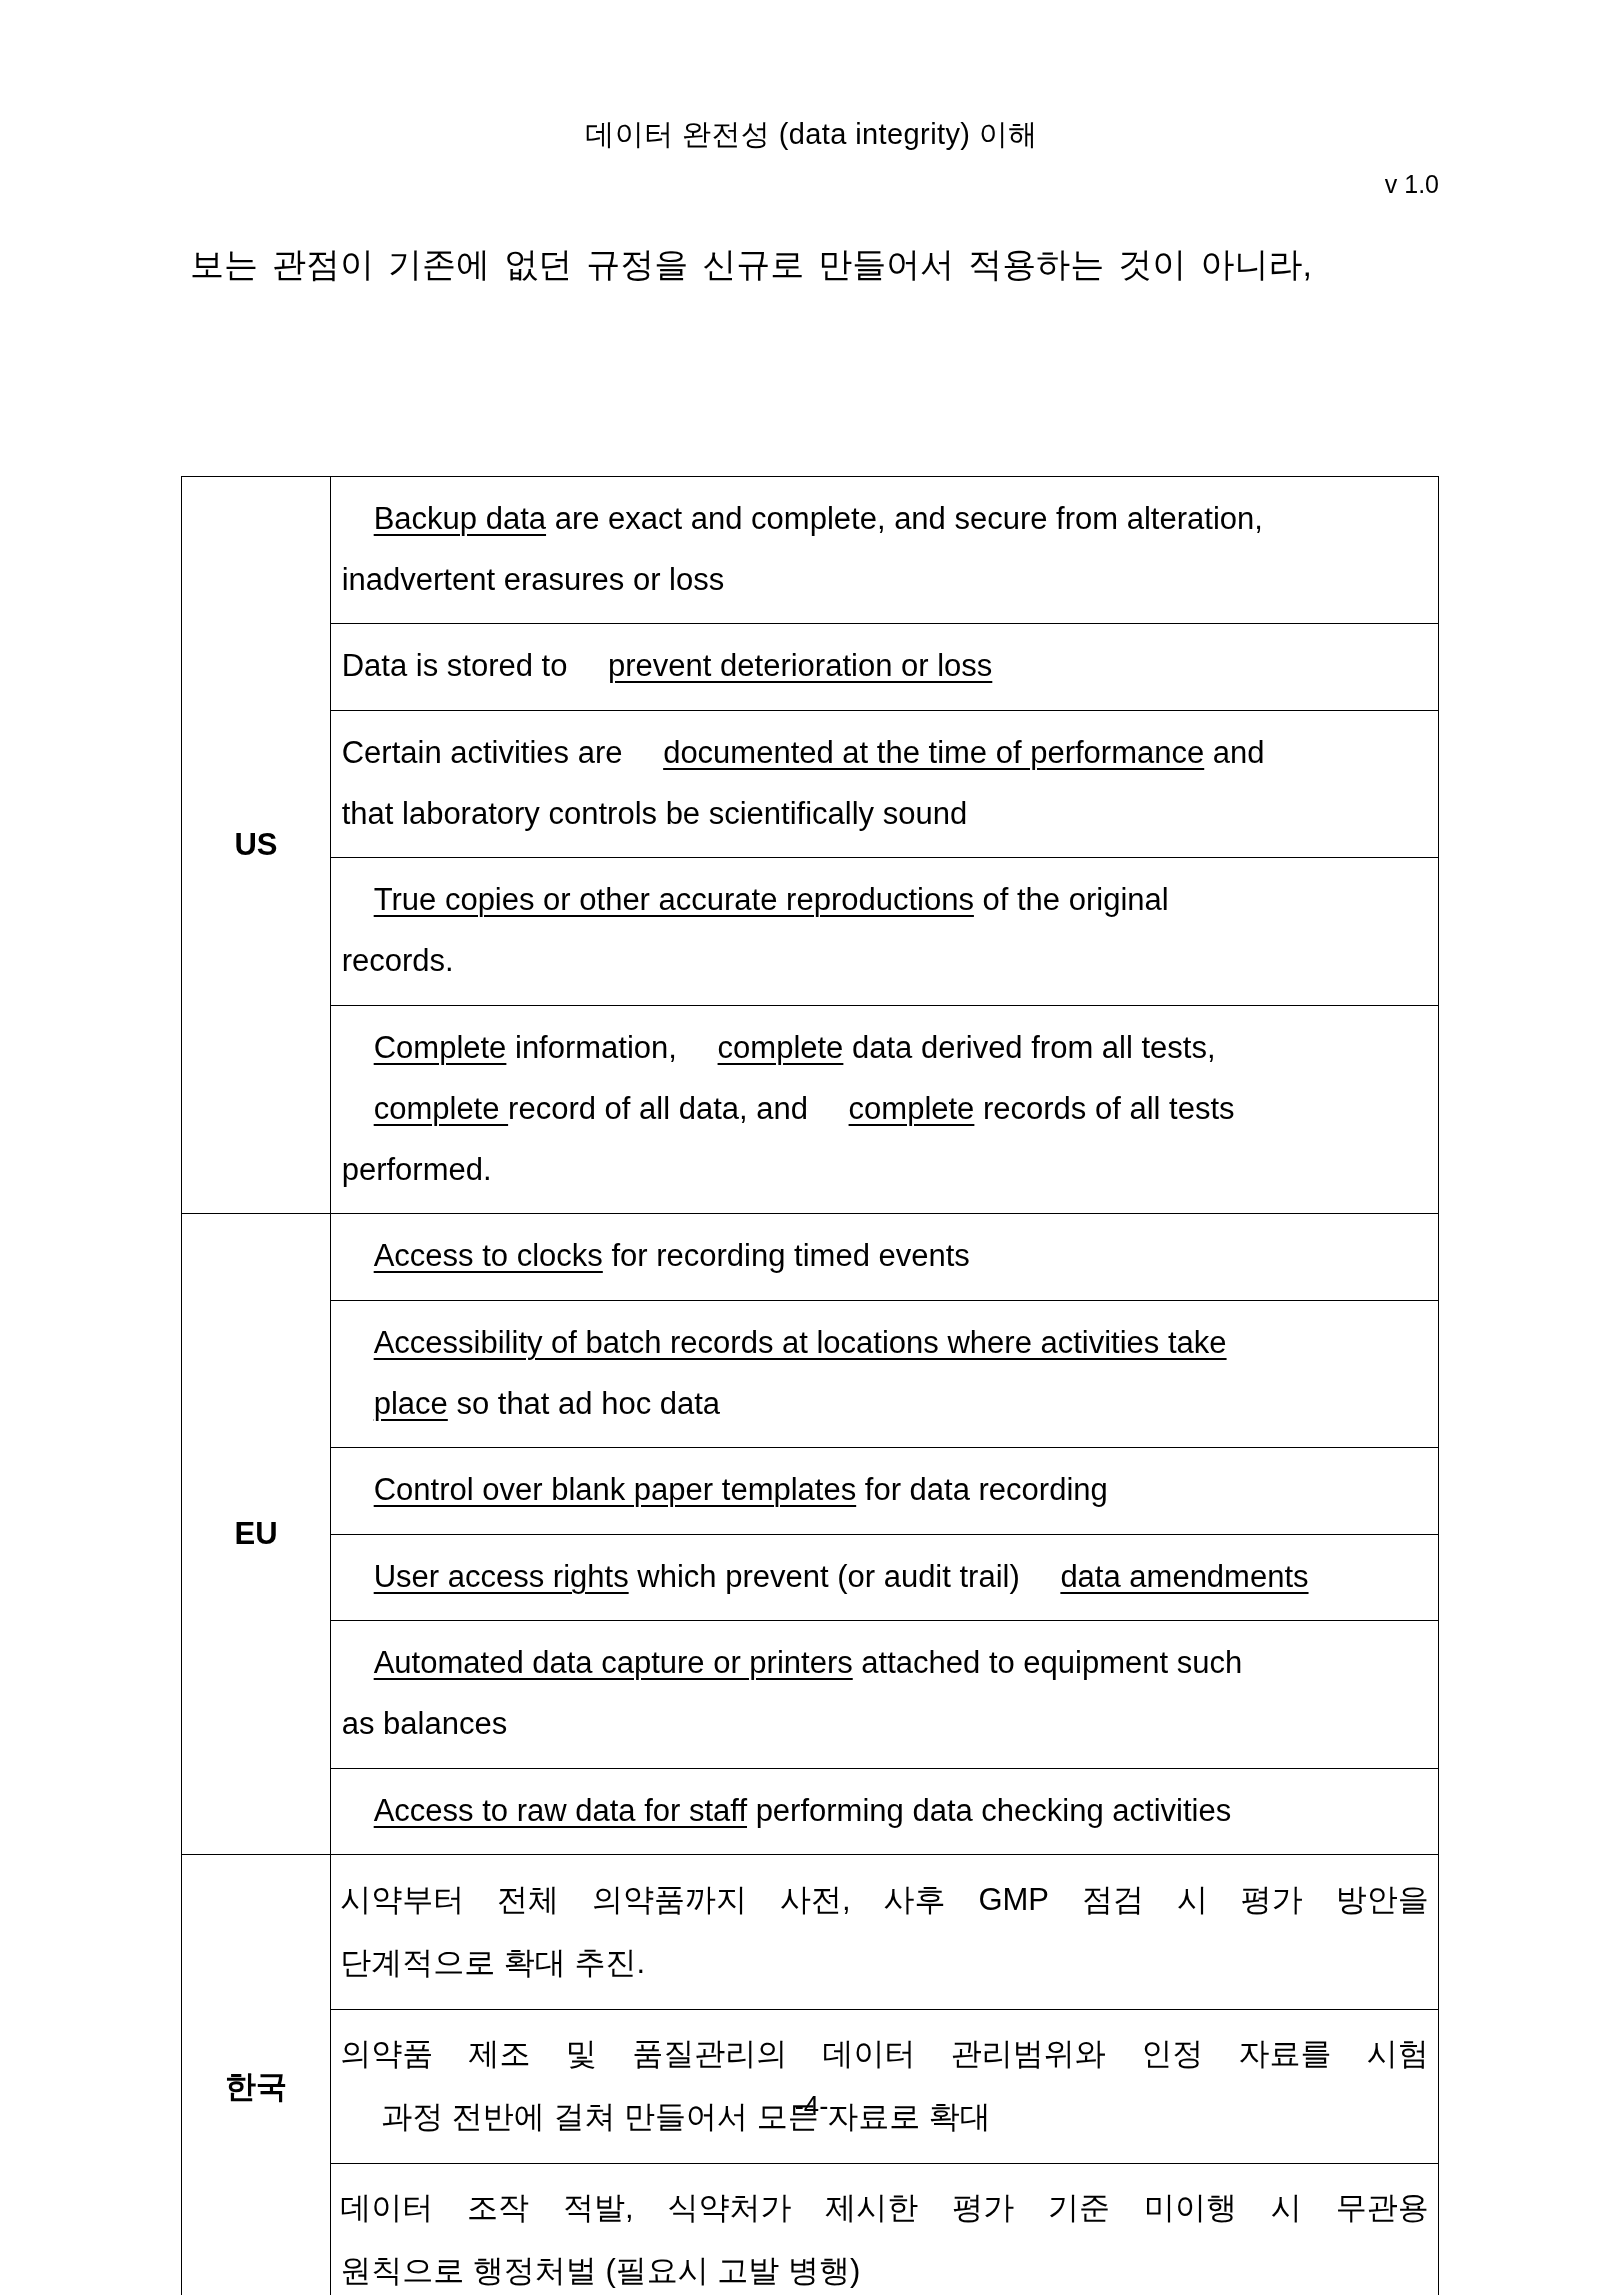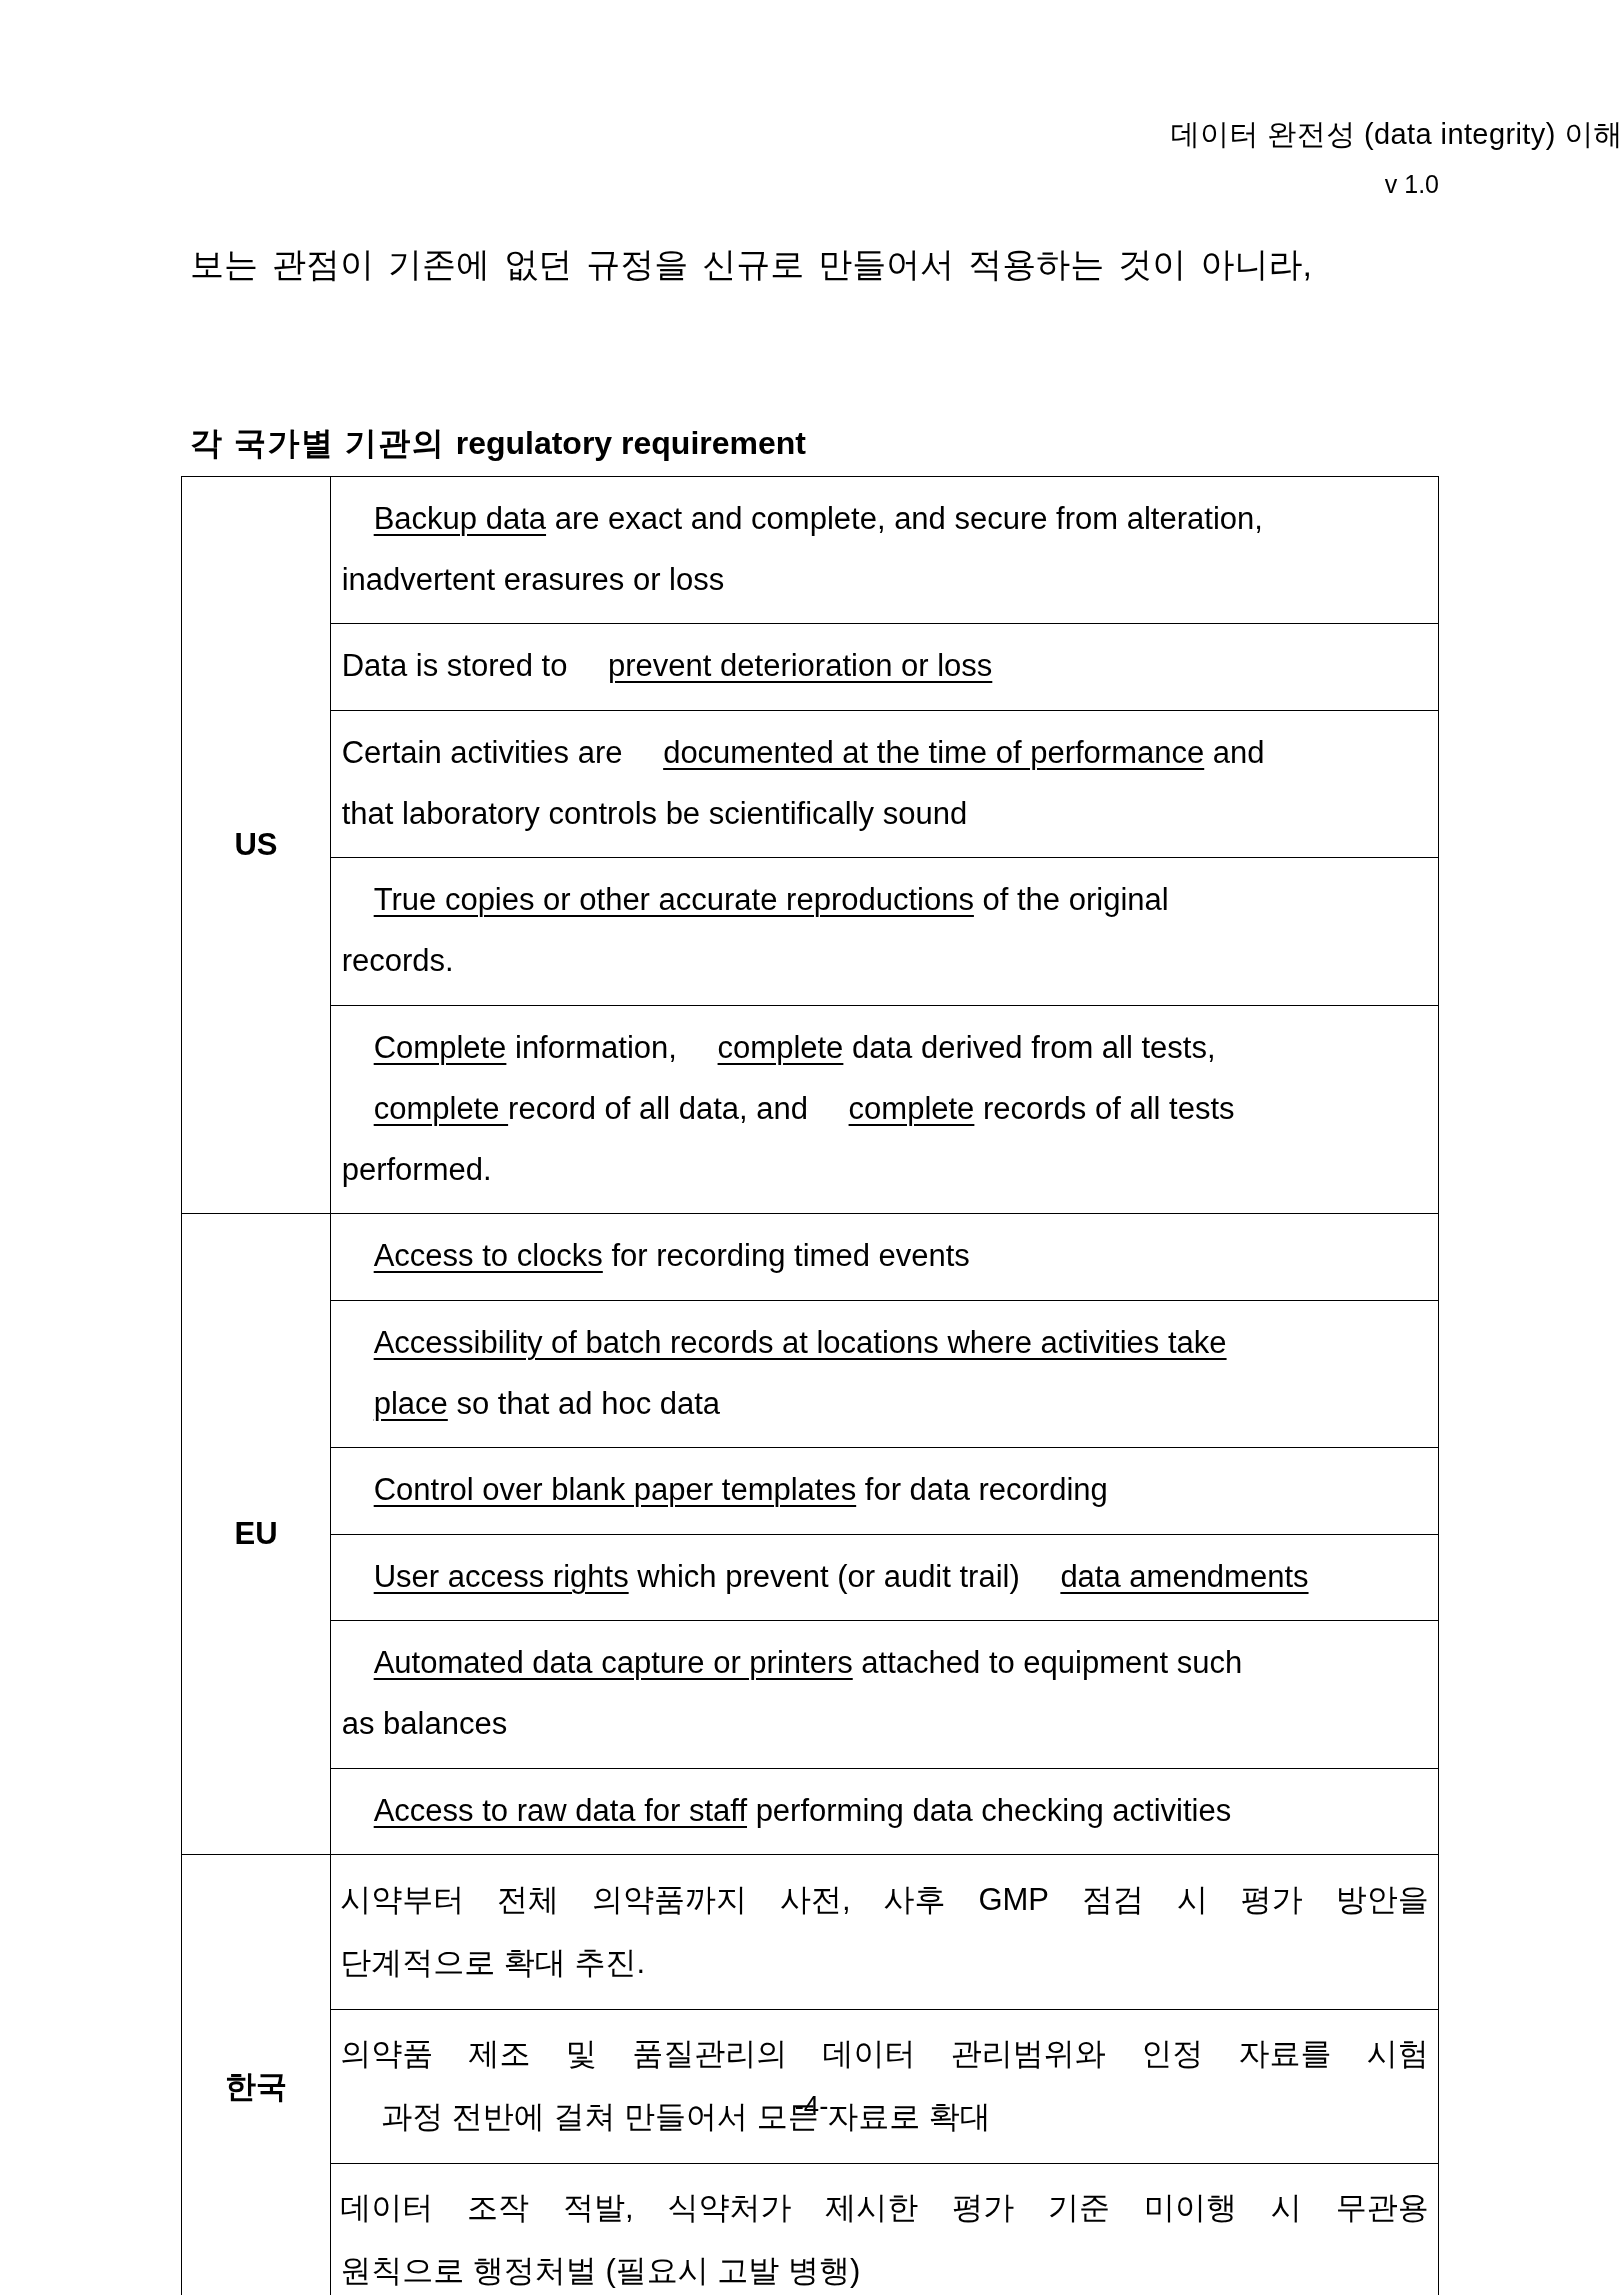--- a/index.html
+++ b/index.html
@@ -21,21 +21,21 @@
     height: 2295px;
     padding: 0;
   }
 
   
   .doc-header {
     position: absolute;
     left: 0;
     top: 115px;
     width: 1623px;
-    text-align: right;
+    text-align: center;
     font-size: 29px;
     letter-spacing: 0.4px;
   }
   .doc-version {
     position: absolute;
     right: 184px;
     top: 170px;
     font-size: 25px;
   }
 
@@ -127,23 +127,20 @@
 
 <div class="page">
 
   <div class="doc-header">데이터 완전성 (data integrity) 이해</div>
   <div class="doc-version">v 1.0</div>
 
   <div class="body-para">
     <span class="ln j">보는 관점이 기존에 없던 규정을 신규로 만들어서 적용하는 것이 아니라,</span>
   </div>
 
-  <div class="section-heading">
-    <span class="kr">각 국가별 기관의 </span><span class="en">regulatory requirement</span>
-  </div>
 
   <table class="reg-table">
     <tbody id="reg-table-body">
         <tr>
           <td class="label-cell" rowspan="5"><span>US</span></td>
           <td class="content-cell">
             <div class="cell-line"><u class="u">Backup data</u> are exact and complete, and secure from alteration,</div>
             <div class="cell-line">inadvertent erasures or loss</div>
           </td>
         </tr>

